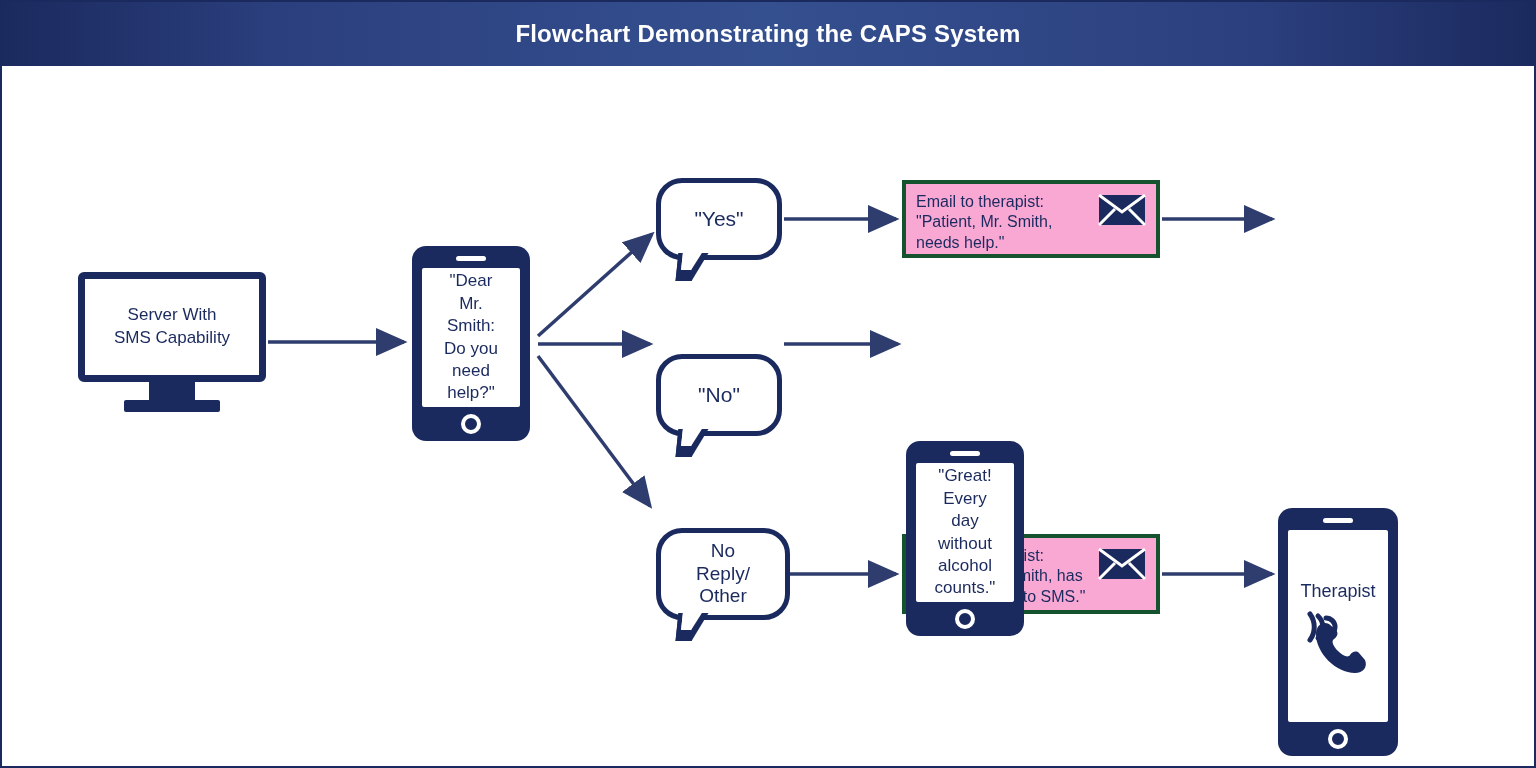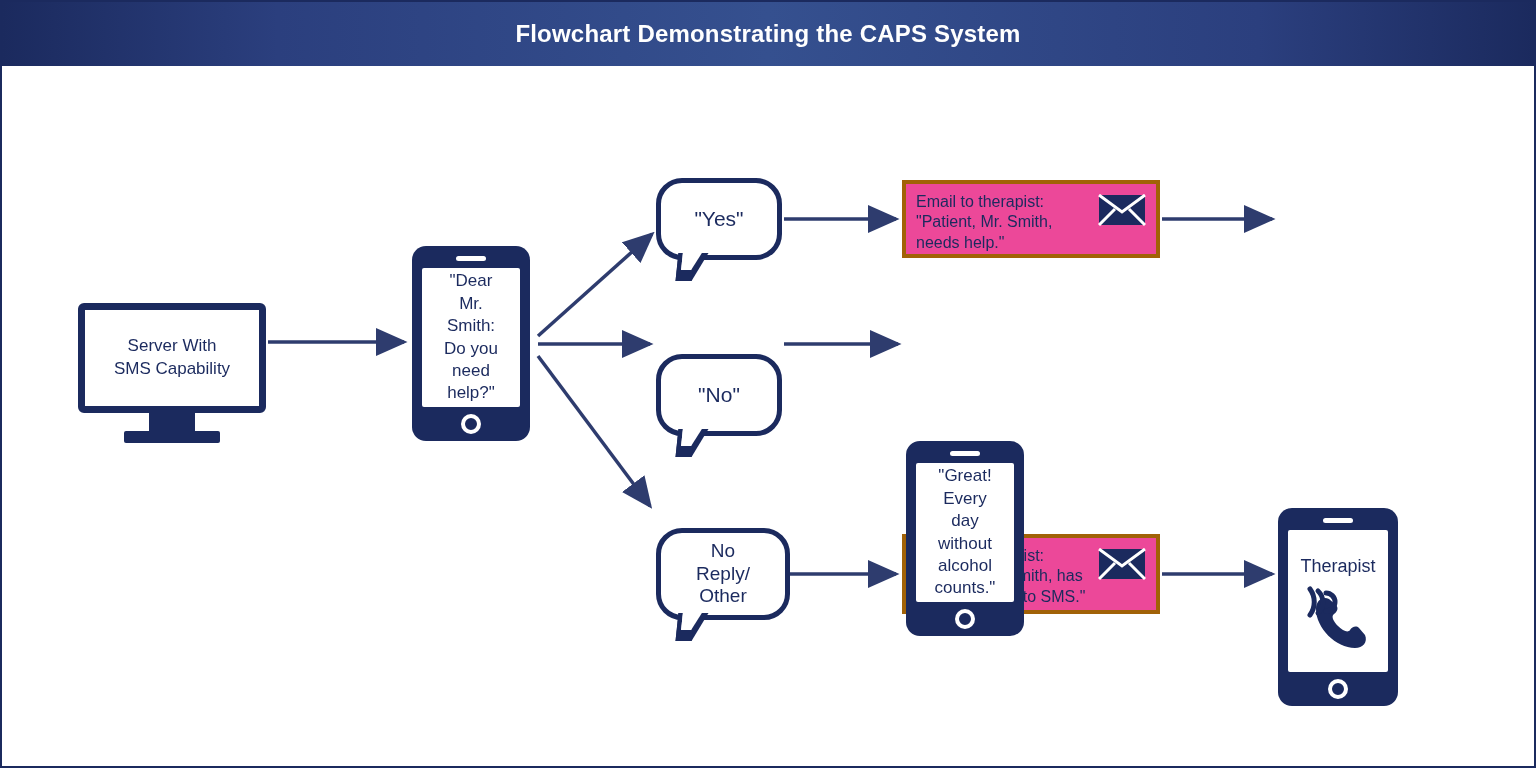--- a/index.html
+++ b/index.html
@@ -169,22 +169,22 @@
     width: 0; height: 0;
     border-left: 10px solid #ffffff;
     border-right: 9px solid transparent;
     border-top: 17px solid #ffffff;
     border-bottom: 0;
     transform: skewX(-6deg);
   }
 
   
   .email-box {
-    border: 4px solid #a16207;
-    background: #ec4899;
+    border: 4px solid #14532d;
+    background: #f9a8d4;
     box-sizing: border-box;
     padding: 8px 10px;
     position: absolute;
   }
   .email-box .email-text {
     color: #1b2a5e;
     font-size: 16px;
     line-height: 1.28;
     white-space: pre-line;
     max-width: 180px;
@@ -233,21 +233,21 @@
 
       <line x1="782" y1="288" x2="896" y2="288" stroke="#2e3c6e" stroke-width="3.5" marker-end="url(#ah)"></line>
 
       <line x1="782" y1="518" x2="894" y2="518" stroke="#2e3c6e" stroke-width="3.5" marker-end="url(#ah)"></line>
 
       <line x1="1160" y1="163" x2="1270" y2="163" stroke="#2e3c6e" stroke-width="3.5" marker-end="url(#ah)"></line>
 
       <line x1="1160" y1="518" x2="1270" y2="518" stroke="#2e3c6e" stroke-width="3.5" marker-end="url(#ah)"></line>
     </svg>
 
-    <div class="node" style="left:76px; top:247px; width:188px; height:145px;">
+    <div class="node" style="left:76px; top:216px; width:188px; height:145px;">
       <div class="monitor">
         <div class="monitor-label" style="white-space:pre-line;">Server With
 SMS Capability</div>
       </div>
       <div class="monitor-neck"></div>
       <div class="monitor-base"></div>
     </div>
 
     <div class="node phone" style="left:410px; top:190px; width:118px; height:195px;">
       <div class="speaker"></div>
@@ -310,21 +310,21 @@
         <div class="phone-text" style="white-space:pre-line;">"Great!
 Every
 day
 without
 alcohol
 counts."</div>
       </div>
       <div class="home"></div>
     </div>
 
-    <div class="node phone" style="left:1276px; top:62px; width:120px; height:198px;">
+    <div class="node phone" style="left:1276px; top:62px; width:120px; height:248px;">
       <div class="speaker"></div>
       <div class="screen therapist-screen">
         <div class="therapist-label">Therapist</div>
         <svg width="84" height="76" viewBox="0 0 84 76" xmlns="http://www.w3.org/2000/svg">
           <path d="M20,30 C20,22 26,17 33,20 L40,26 C43,29 41,33 38,35 C35,37 37,42 42,47 C47,52 52,54 54,51 C56,48 60,46 63,49 L69,56 C72,63 67,69 59,69 C40,69 20,49 20,30 Z" fill="#1b2a5e"></path>
           <path d="M14,36 A22,22 0 0 0 14,10" fill="none" stroke="#1b2a5e" stroke-width="5" stroke-linecap="round"></path>
           <path d="M22,34 A15,15 0 0 0 22,12" fill="none" stroke="#1b2a5e" stroke-width="5" stroke-linecap="round"></path>
           <path d="M30,32 A8,8 0 0 0 30,14" fill="none" stroke="#1b2a5e" stroke-width="5" stroke-linecap="round"></path>
         </svg>
       </div>

